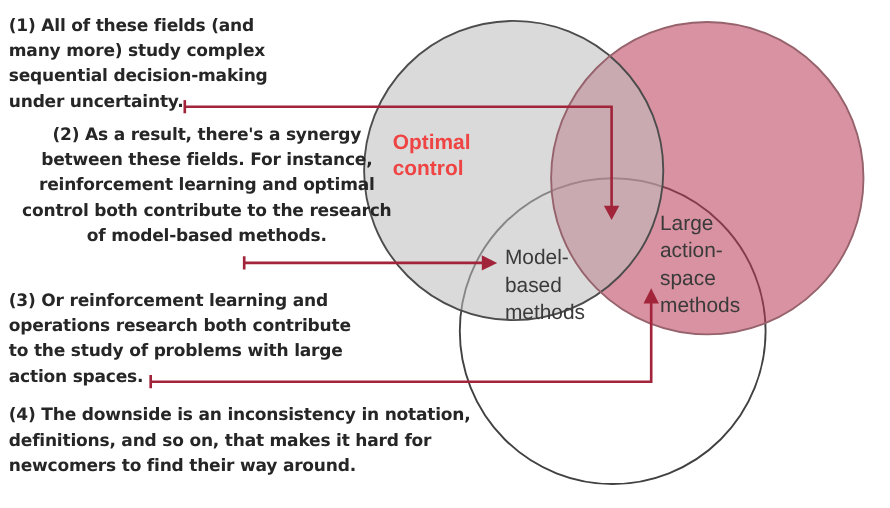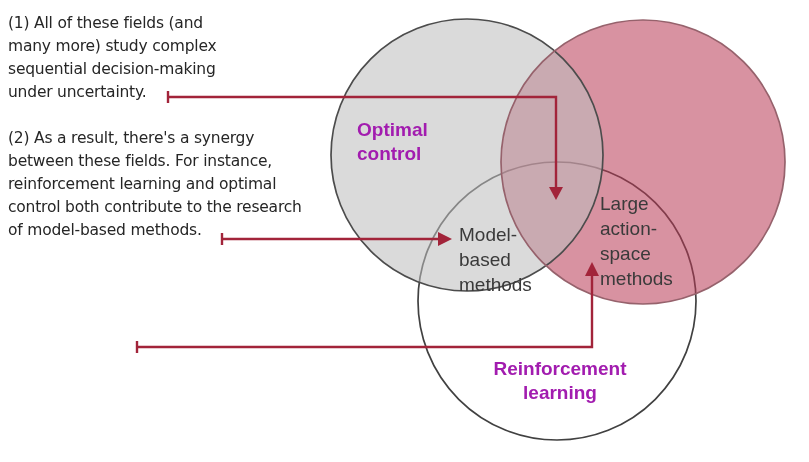--- a/index.html
+++ b/index.html
@@ -12,28 +12,29 @@
   }
   .diagram-svg{position:absolute;left:0;top:0;width:809px;height:462px;}
   .ann{
     position:absolute;
     font-family:"DejaVu Sans",sans-serif;
     font-size:15.5px;
     line-height:23px;
     color:#262626;
     white-space:pre-line;
     letter-spacing:-0.2px;
+    font-weight:bold;
   }
   .circle-label{
     position:absolute;
     font-family:"Liberation Sans",sans-serif;
     font-weight:bold;
     font-size:19px;
     line-height:24px;
-    color:#a21caf;
+    color:#ef4444;
     white-space:pre-line;
   }
   .region-label{
     position:absolute;
     font-family:"Liberation Sans",sans-serif;
     font-weight:normal;
     font-size:19px;
     line-height:25px;
     color:#3a3a3a;
     white-space:pre-line;
@@ -73,34 +74,39 @@
       <path d="M137,347 L592,347 L592,275"></path>
       <polygon points="592,262 585,276 599,276" fill="#a2243a" stroke="none"></polygon>
     </g>
   </svg>
 
   <div class="ann" style="left:8px;top:12px;width:330px;">(1) All of these fields (and
 many more) study complex
 sequential decision-making
 under uncertainty.</div>
 
-  <div class="ann" style="left:8px;top:127px;width:360px;">(2) As a result, there's a synergy
+  <div class="ann" style="left:8px;top:111px;width:360px;text-align:center;">(2) As a result, there's a synergy
 between these fields. For instance,
 reinforcement learning and optimal
 control both contribute to the research
 of model-based methods.</div>
 
+  <div class="ann" style="left:8px;top:262px;width:350px;">(3) Or reinforcement learning and
+operations research both contribute
+to the study of problems with large
+action spaces.</div>
 
+  <div class="ann" style="left:8px;top:366px;width:420px;">(4) The downside is an inconsistency in notation,
+definitions, and so on, that makes it hard for
+newcomers to find their way around.</div>
 
   <div class="circle-label" style="left:357px;top:118px;width:140px;">Optimal
 control</div>
 
 
-  <div class="circle-label align-center" style="left:450px;top:357px;width:220px;">Reinforcement
-learning</div>
 
   <div class="region-label" style="left:459px;top:202px;width:110px;margin-top:20px;">Model-
 based
 methods</div>
 
   <div class="region-label" style="left:600px;top:191px;width:110px;">Large
 action-
 space
 methods</div>
 

